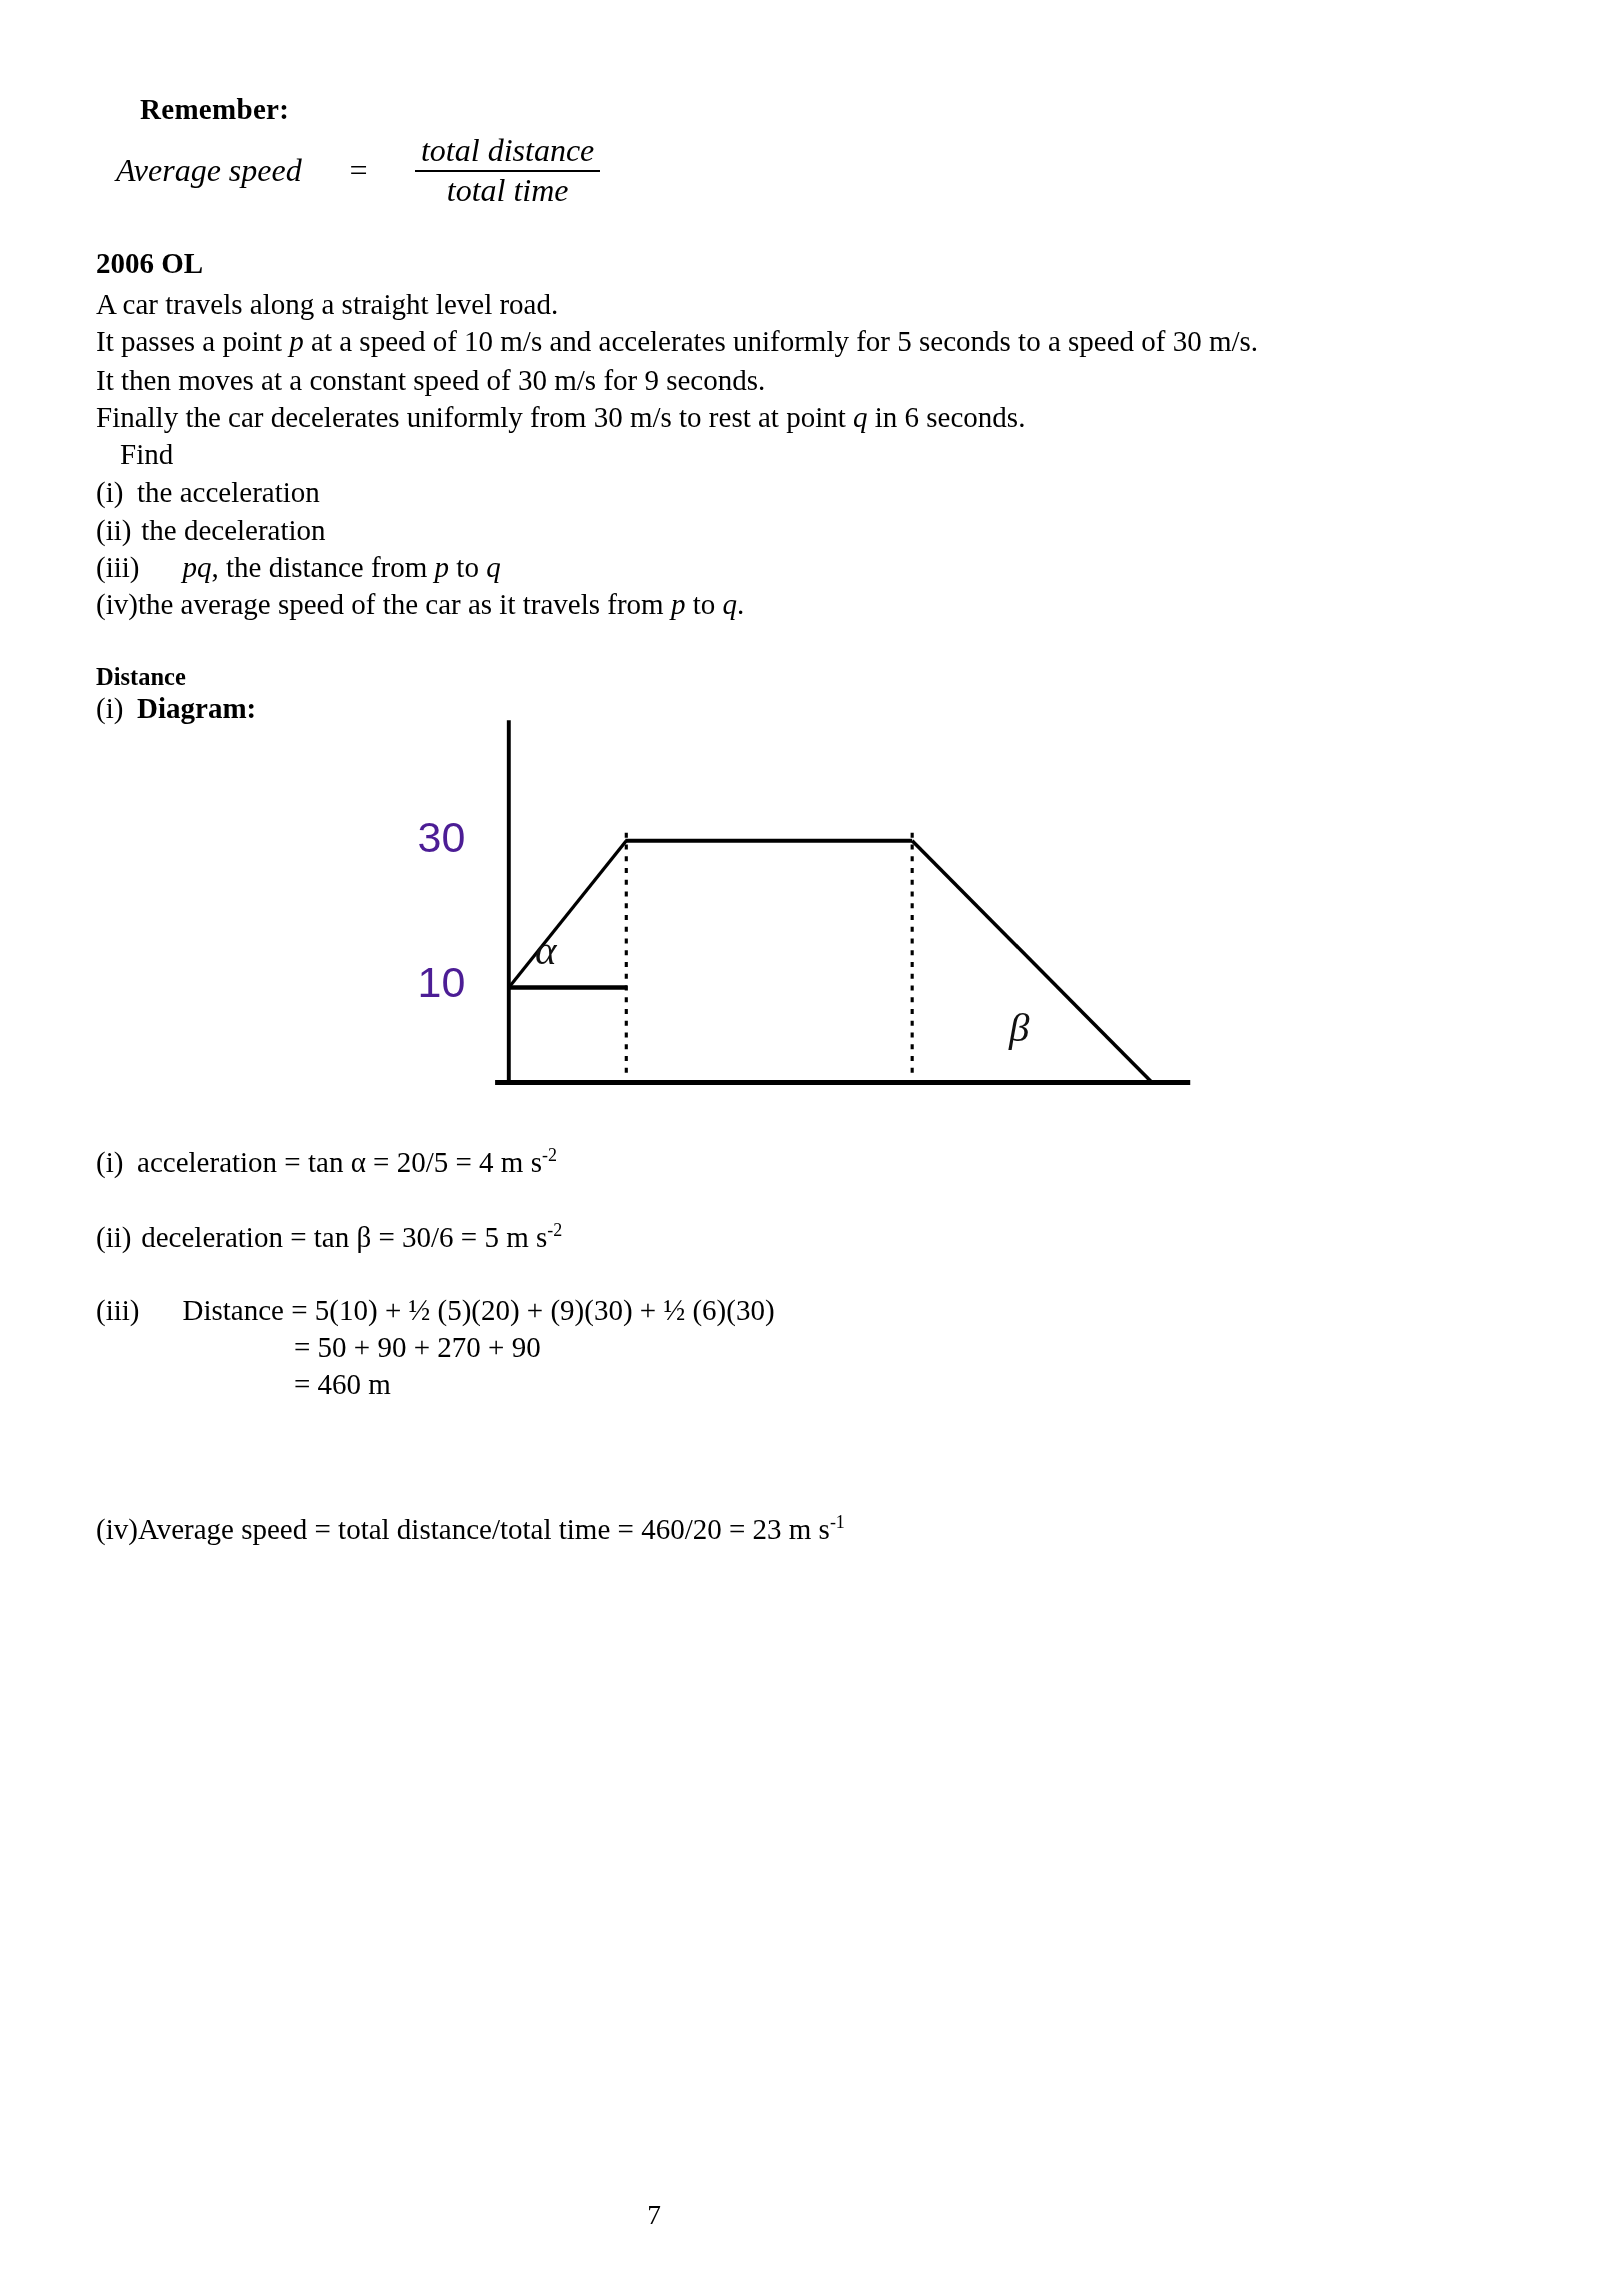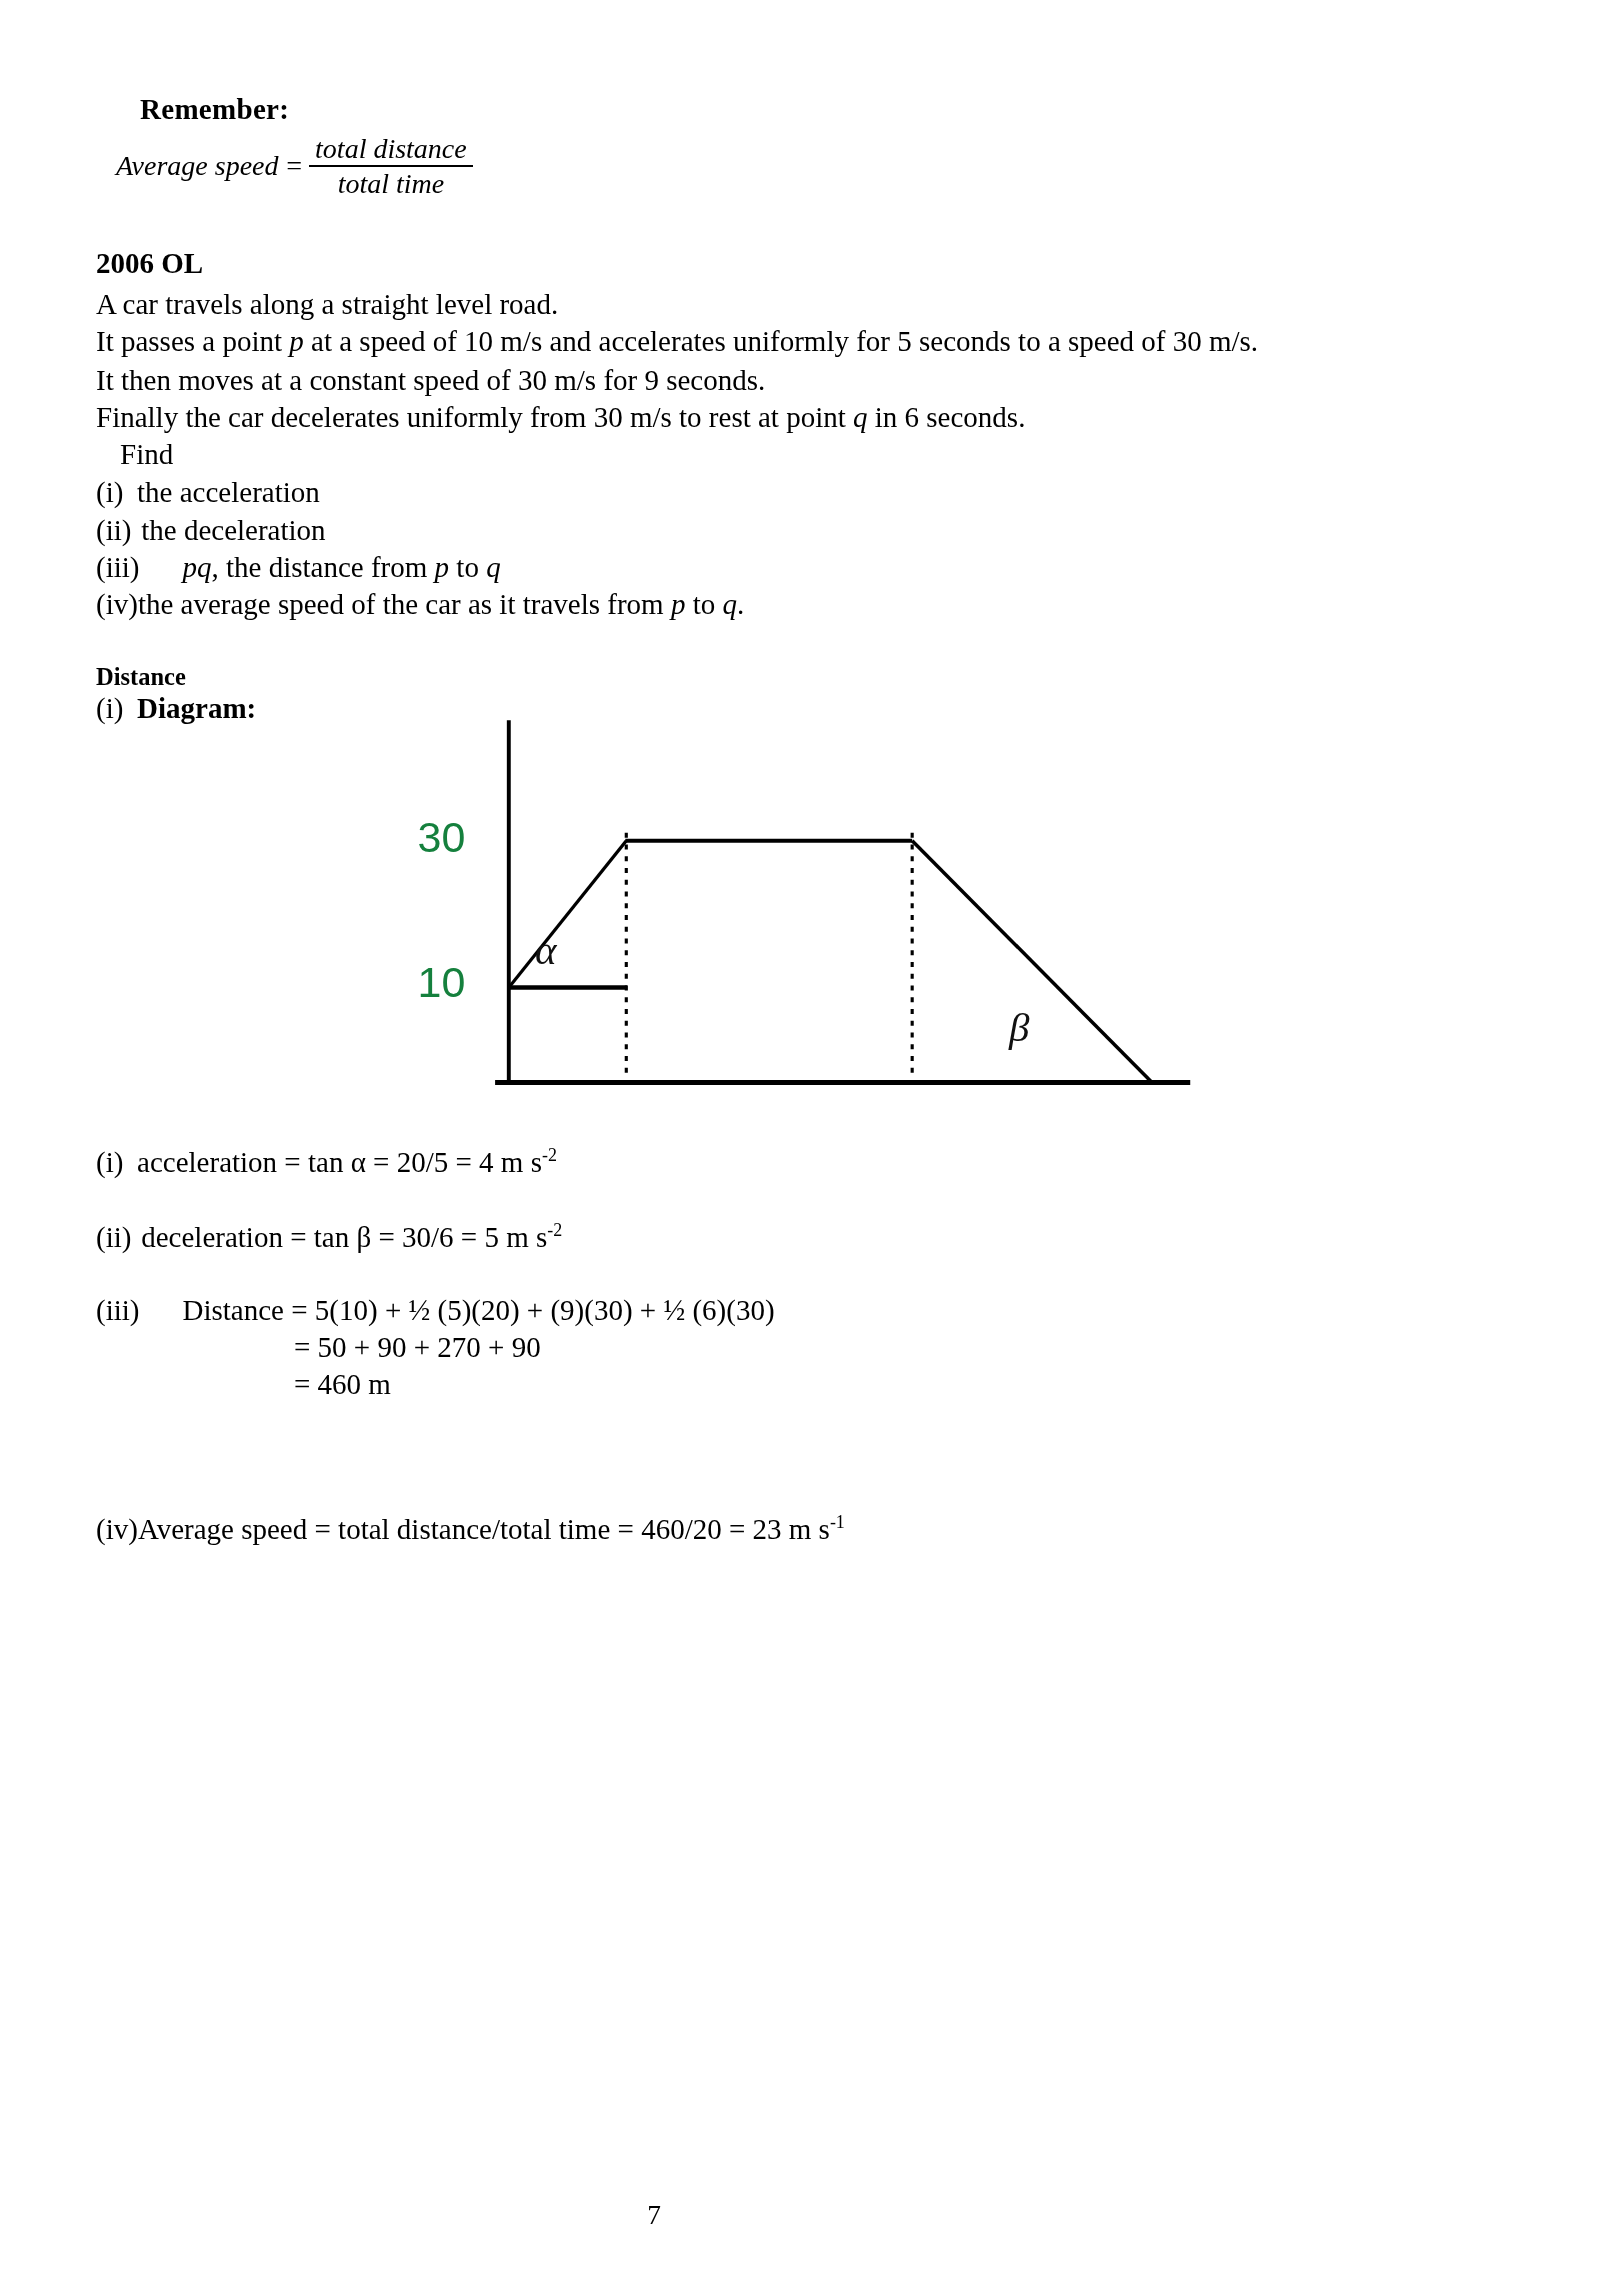--- a/index.html
+++ b/index.html
@@ -25,24 +25,25 @@
     left: 140px;
     top: 93px;
     font-size: 29px;
     font-weight: bold;
     letter-spacing: 0.3px;
   }
   .formula {
     position: absolute;
     left: 116px;
     top: 133px;
-    font-size: 28px;
+    font-size: 32px;
     font-style: italic;
     display: flex;
     align-items: center;
+    gap: 40px;
   }
   .formula .lhs { white-space: pre; }
   .formula .eq { margin: 0 5.9px; }
   .frac {
     display: inline-flex;
     flex-direction: column;
     align-items: center;
     vertical-align: middle;
     line-height: 1.12;
   }
@@ -107,21 +108,21 @@
     left: 392px;
     top: 686px;
     width: 823px;
     height: 421px;
   }
   .graph svg { display: block; }
   .axis-num {
     position: absolute;
     font-size: 43px;
     font-family: "Liberation Sans", sans-serif;
-    color: #15803d;
+    color: #4c1d95;
   }
   .axis-30 { left: 25.5px; top: 127px; }
   .axis-10 { left: 25.5px; top: 272px; }
   .greek {
     position: absolute;
     font-size: 41px;
     font-style: italic;
     font-family: "Liberation Serif", serif;
     color: #111;
   }

